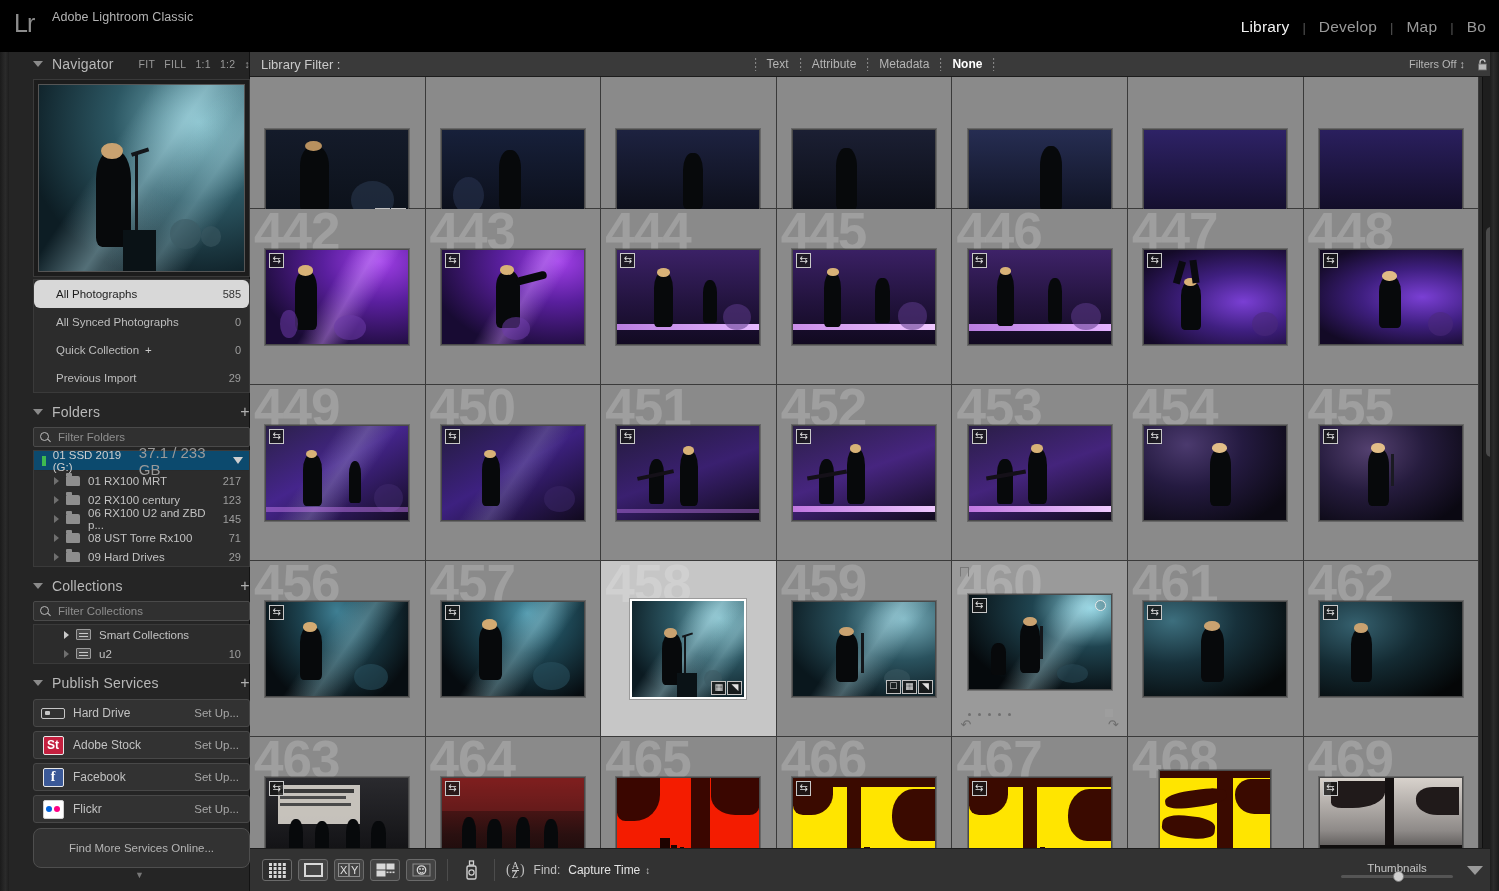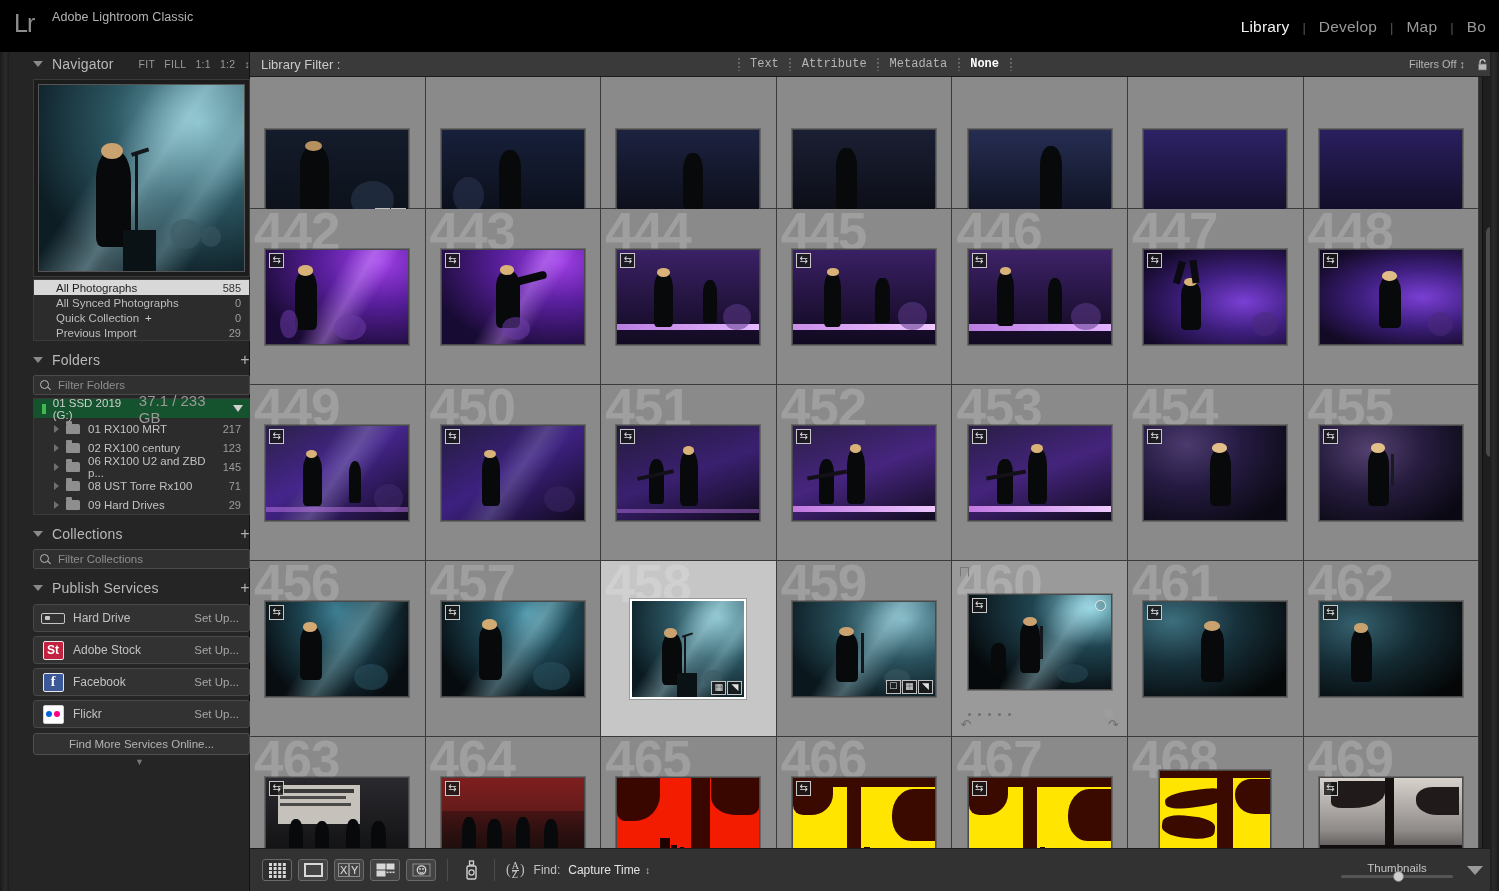--- a/index.html
+++ b/index.html
@@ -86,22 +86,22 @@
   .photo .figure {
     position: absolute; background: #07090b; border-radius: 44% 44% 18% 18% / 30% 30% 10% 10%;
   }
   .photo .head { position: absolute; border-radius: 50%; }
   .photo .mic { position: absolute; background: #13161a; }
   .photo .drums { position: absolute; border-radius: 50%; opacity:.55; }
 
   
   .list-box { margin: 2px 10px 0 14px; background: #2c2c2c; border: 1px solid #3a3a3a; }
   .list-row {
-    display: flex; align-items: center; height: 15px;
-    padding: 0 8px 0 22px; font-size: 11.5px; color: #bdbdbd; cursor: pointer;
+    display: flex; align-items: center; height: 28px;
+    padding: 0 8px 0 22px; font-size: 11.5px; color: #bdbdbd; cursor: pointer; border-radius: 6px;
   }
   .list-row.selected { background: #d8d8d8; color: #1d1d1d; }
   .list-row .count { margin-left: auto; font-size: 11px; color: #9d9d9d; }
   .list-row.selected .count { color: #333; }
   .list-row .qplus { margin-left: 6px; color: #c9c9c9; }
 
   
   .filter-field {
     margin: 3px 10px 3px 14px; height: 20px; background: #303030;
     border: 1px solid #4a4a4a; border-radius: 2px;
@@ -114,21 +114,21 @@
     border: 1.4px solid #b9b9b9; border-radius: 50%;
   }
   .mag::after {
     content: ""; position: absolute; width: 4px; height: 1.4px; background: #b9b9b9;
     left: 6.5px; top: 8px; transform: rotate(45deg);
   }
 
   
   .drive-row {
     display: flex; align-items: center; height: 20px; padding: 0 6px 0 8px;
-    font-size: 11.5px; color: #cfcfcf; background: #14532d; border-bottom: 1px solid #2a2a2a;
+    font-size: 11.5px; color: #cfcfcf; background: #0c4a6e; border-bottom: 1px solid #2a2a2a;
   }
   .drive-led { width: 4px; height: 10px; background: #3fb950; margin-right: 7px; }
   .drive-space { margin-left: auto; font-size: 15px; color: #9a9a9a; margin-right: 7px; }
   .drive-caret {
     width: 0; height: 0; border-left: 5px solid transparent; border-right: 5px solid transparent;
     border-top: 7px solid #cfcfcf;
   }
   .folder-row {
     display: flex; align-items: center; height: 19px; padding: 0 8px 0 20px;
     font-size: 11.5px; color: #c2c2c2; cursor: pointer;
@@ -171,22 +171,22 @@
   .ic-st { width: 21px; height: 19px; background: #c4203f; border: 1.5px solid #e8e8e8;
            color: #fff; font-size: 12px; font-weight: bold; display:flex;
            align-items:center; justify-content:center; border-radius: 2px; }
   .ic-fb { width: 21px; height: 19px; background: #3b5998; border: 1.5px solid #e8e8e8;
            color: #fff; font-size: 14px; font-weight: bold; font-family: "Liberation Serif", serif;
            display:flex; align-items:center; justify-content:center; border-radius: 2px; }
   .ic-fl { width: 21px; height: 19px; background: #fff; border: 1.5px solid #d0d0d0;
            display:flex; align-items:center; justify-content:center; gap:2px; border-radius:2px; }
   .ic-fl i { width: 6px; height: 6px; border-radius: 50%; display:block; }
   .find-more {
-    margin: 5px 10px 0 14px; height: 22px; background: #323232; border: 1px solid #4e4e4e;
-    border-radius: 3px; display: flex; align-items: center; justify-content: center;
+    margin: 5px 10px 0 14px; height: 40px; background: #323232; border: 1px solid #4e4e4e;
+    border-radius: 8px; display: flex; align-items: center; justify-content: center;
     font-size: 11.5px; color: #b4b4b4; cursor: pointer;
   }
   .mini-tri {
     text-align: center; color: #777; font-size: 9px; margin-top: 2px;
   }
   .bottom-btns {
     position: absolute; bottom: 8px; left: 14px; width: 227px;
     display: flex; gap: 6px;
   }
   .big-btn {
@@ -203,21 +203,21 @@
   .filter-bar {
     position: relative; height: 25px; background: #3a3a3a;
     border-bottom: 1px solid #1c1c1c;
     display: flex; align-items: center;
   }
   .filter-label { margin-left: 11px; font-size: 13px; color: #c9c9c9; }
   .filter-opts {
     position: absolute; left: 50%; transform: translateX(-50%);
     display: flex; align-items: center; font-size: 12px; color: #b5b5b5;
   }
-  .fopt { padding: 0 11px; cursor: pointer; font-family: Liberation Mono, monospace; }
+  .fopt { padding: 0 11px; cursor: pointer; }
   .fopt.active { color: #fff; font-weight: bold; }
   .dotted-sep { width: 1px; height: 13px;
     background: repeating-linear-gradient(180deg,#8e8e8e 0 2px,transparent 2px 4px); }
   .filters-off {
     position: absolute; right: 34px; font-size: 11px; color: #b5b5b5;
     display: flex; align-items: center; gap: 3px; cursor: pointer;
   }
   .lock-ico {
     position: absolute; right: 10px; width: 13px; height: 13px;
   }
@@ -464,20 +464,34 @@
       <div class="panel-header" style="margin-top:7px;">
         <span class="tri"></span>
         <span class="hdr-title">Collections</span>
         <span class="hdr-right">
             <span class="plus-btn">+</span>
           </span>
       </div>
       <div class="filter-field">
         <span class="mag"></span>
         <span class="fi-txt">Filter Collections</span>
+      </div>
+      <div class="list-box">
+        <div class="folder-row" style="padding-left:30px;">
+          <span class="f-arrow" style="border-left-color:#c9c9c9;"></span>
+          <span class="coll-icon"></span>
+          <span>Smart Collections</span>
+          <span class="count"></span>
+        </div>
+        <div class="folder-row" style="padding-left:30px;">
+          <span class="f-arrow"></span>
+          <span class="coll-icon"></span>
+          <span>u2</span>
+          <span class="count">10</span>
+        </div>
       </div>
 
       <div class="panel-header" style="margin-top:7px;">
         <span class="tri"></span>
         <span class="hdr-title">Publish Services</span>
         <span class="hdr-right">
             <span class="plus-btn">+</span>
           </span>
       </div>
       <div class="pub-row">

